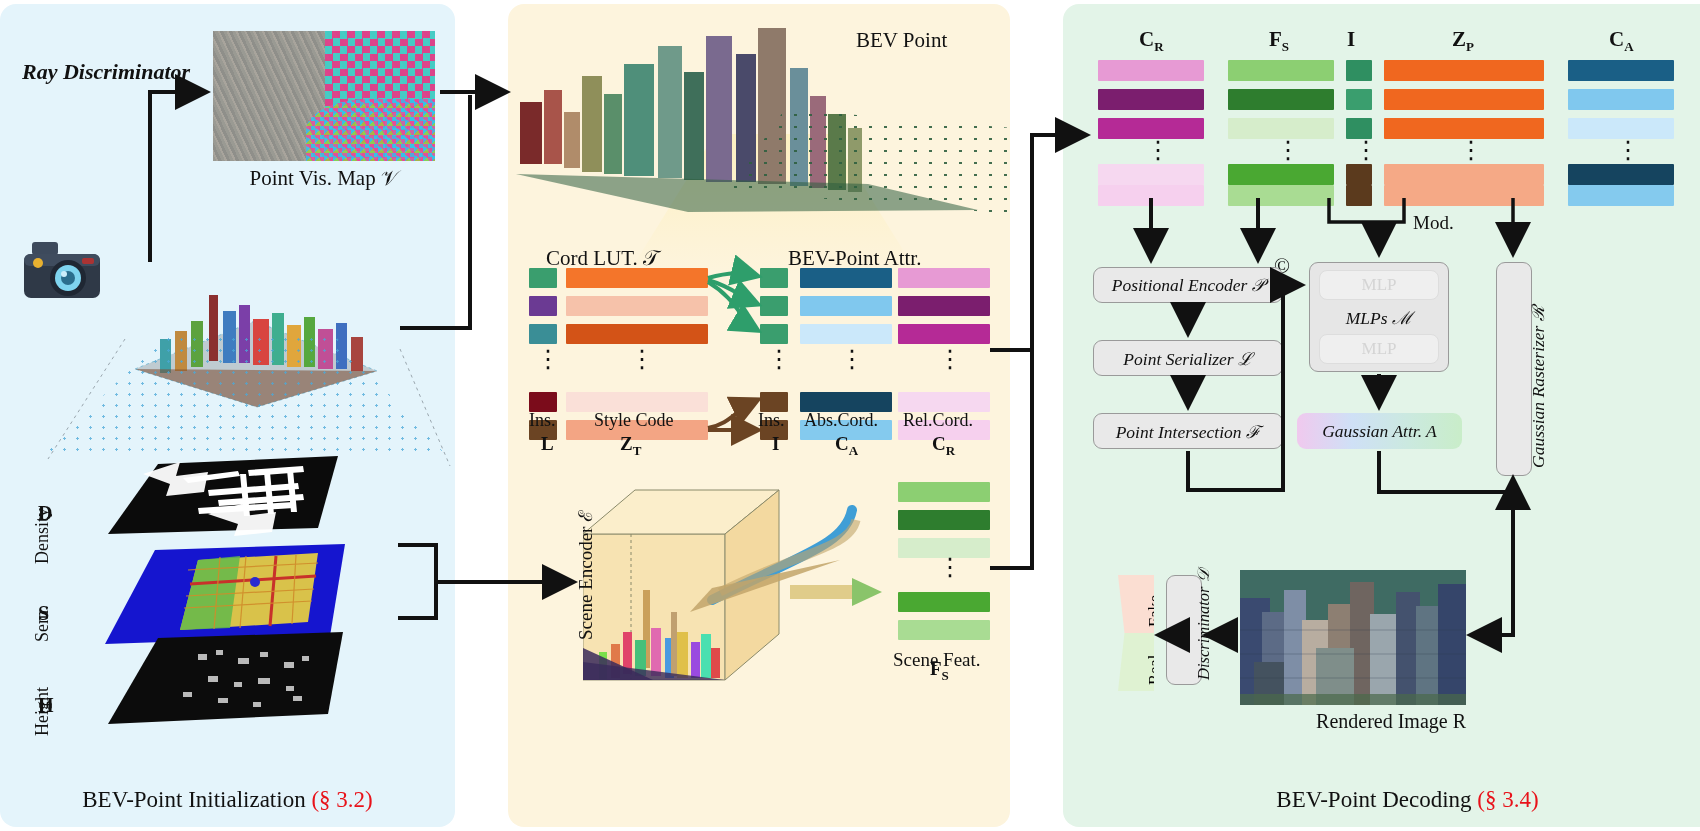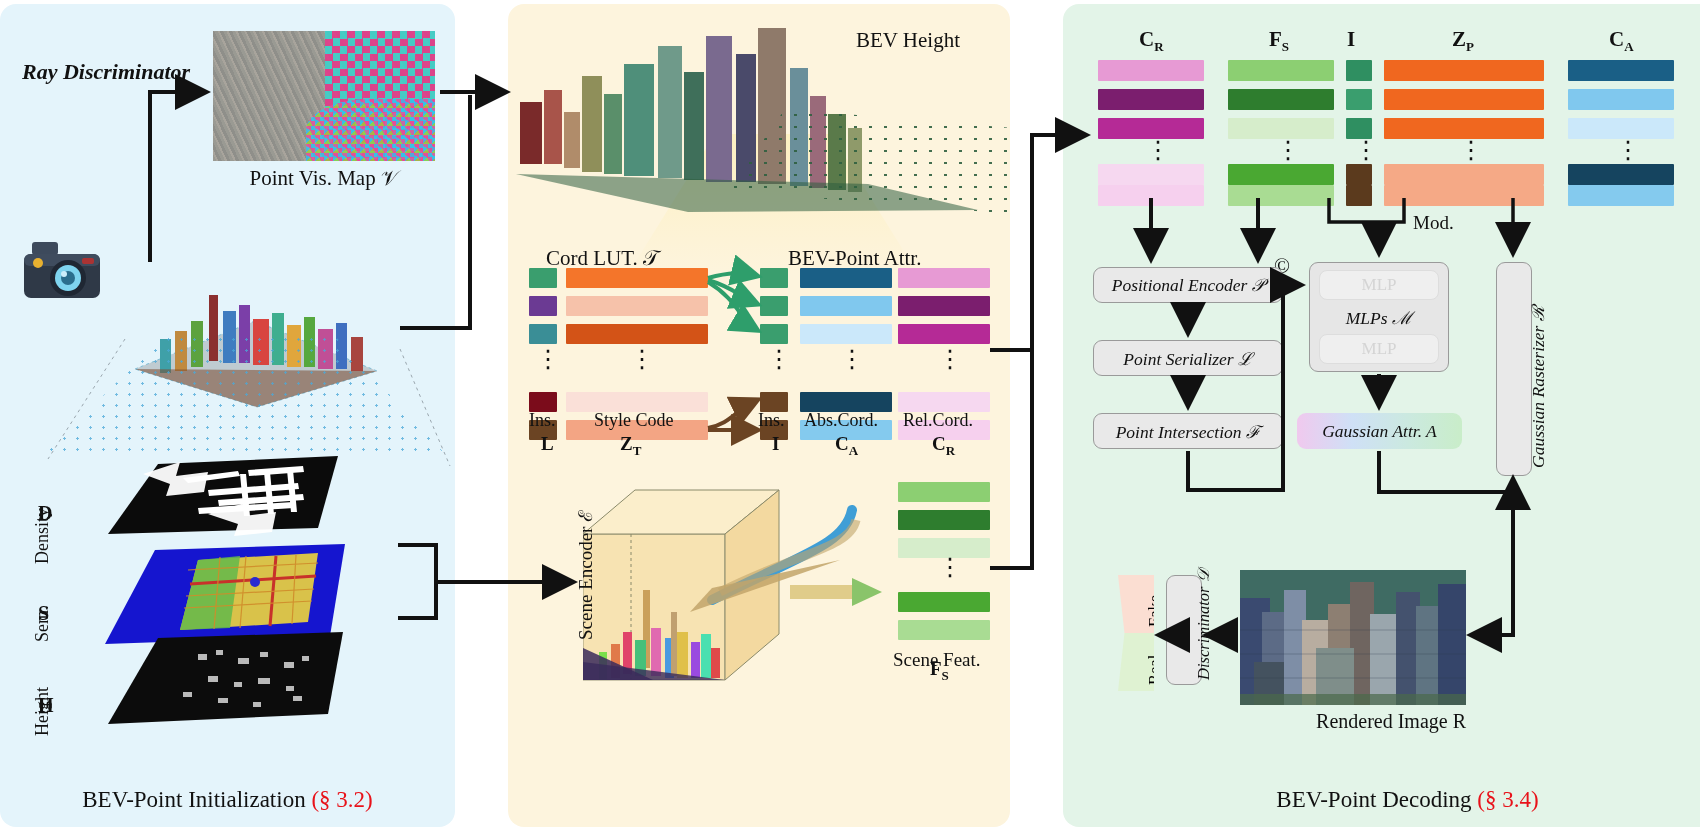--- a/index.html
+++ b/index.html
@@ -183,21 +183,21 @@
     <span class="sec">(§ 3.2)</span>
   </div>
 </div>
 
 <div class="panel" id="panel-feat">
 
   <div style="position:absolute;left:120px;top:130px;width:290px;height:140px;
        background:linear-gradient(#fdf0c2,rgba(253,244,221,0));
        clip-path:polygon(30% 0%,70% 0%,100% 100%,0% 100%);"></div>
 
-  <div class="lbl" style="left:348px;top:24px;font-size:21px;">BEV Height</div>
+  <div class="lbl" style="left:348px;top:24px;font-size:21px;">BEV Point</div>
 
   <div class="pic" style="left:0px;top:20px;width:500px;height:190px;">
     <svg width="500" height="190" viewBox="0 0 500 190">
       <g>
         <rect x="12" y="78" width="22" height="62" fill="#7a2a2a"></rect>
         <rect x="36" y="66" width="18" height="74" fill="#a8544a"></rect>
         <rect x="56" y="88" width="16" height="56" fill="#b08c6a"></rect>
         <rect x="74" y="52" width="20" height="96" fill="#8f8f5a"></rect>
         <rect x="96" y="70" width="18" height="80" fill="#5a8f6a"></rect>
         <rect x="116" y="40" width="30" height="112" fill="#4f8f7a"></rect>

